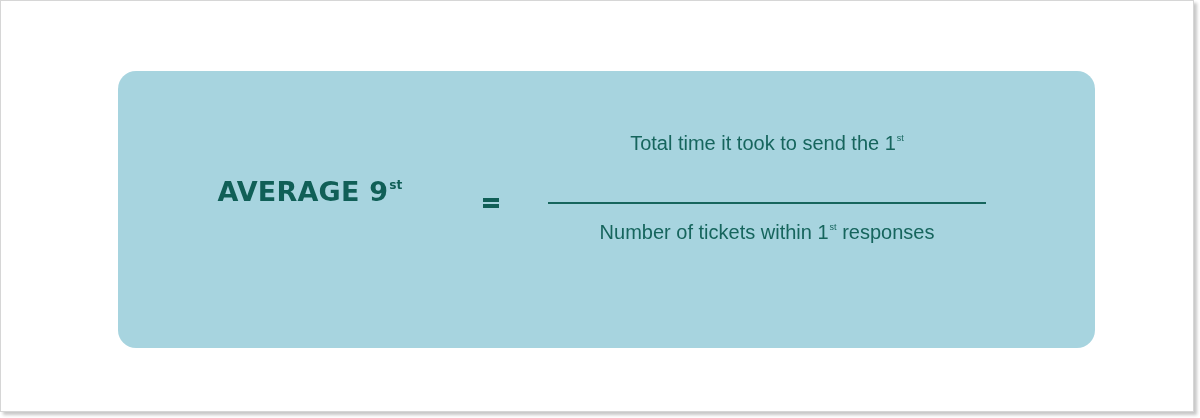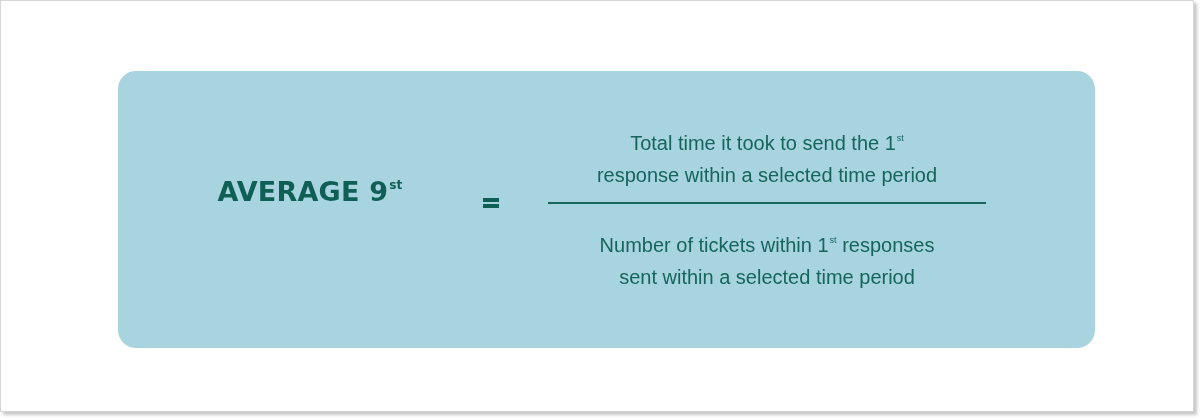--- a/index.html
+++ b/index.html
@@ -78,44 +78,42 @@
       font-size: 20px;
       line-height: 28px;
     }
     .frac .num { height: 62px; }
     .frac .rule {
       margin: 11px 0 0 0;
       width: 438px;
       height: 2px;
       background: #16655d;
     }
-    .frac .den { margin-top: 27px; }
+    .frac .den { margin-top: 14px; }
     .frac .line { display: block; white-space: nowrap; text-align: center; }
   </style>
 </head>
 <body>
 
 <div class="frame">
   <div class="card">
 
     <div class="lhs">
       <span class="line"><span>AVERAGE 9</span><sup>st</sup></span>
     </div>
 
     <div class="eq">
       <span class="b1"></span>
       <span class="b2"></span>
     </div>
 
     <div class="frac">
       <div class="num">
         <span class="line"><span>Total time it took to send the 1</span><sup>st</sup></span>
-        <span class="line">response within a selected time period</span>
       </div>
       <div class="rule"></div>
       <div class="den">
         <span class="line"><span>Number of tickets within 1</span><sup>st</sup><span> responses</span></span>
-        <span class="line">sent within a selected time period</span>
       </div>
     </div>
 
   </div>
 </div>
 
 </body></html>

